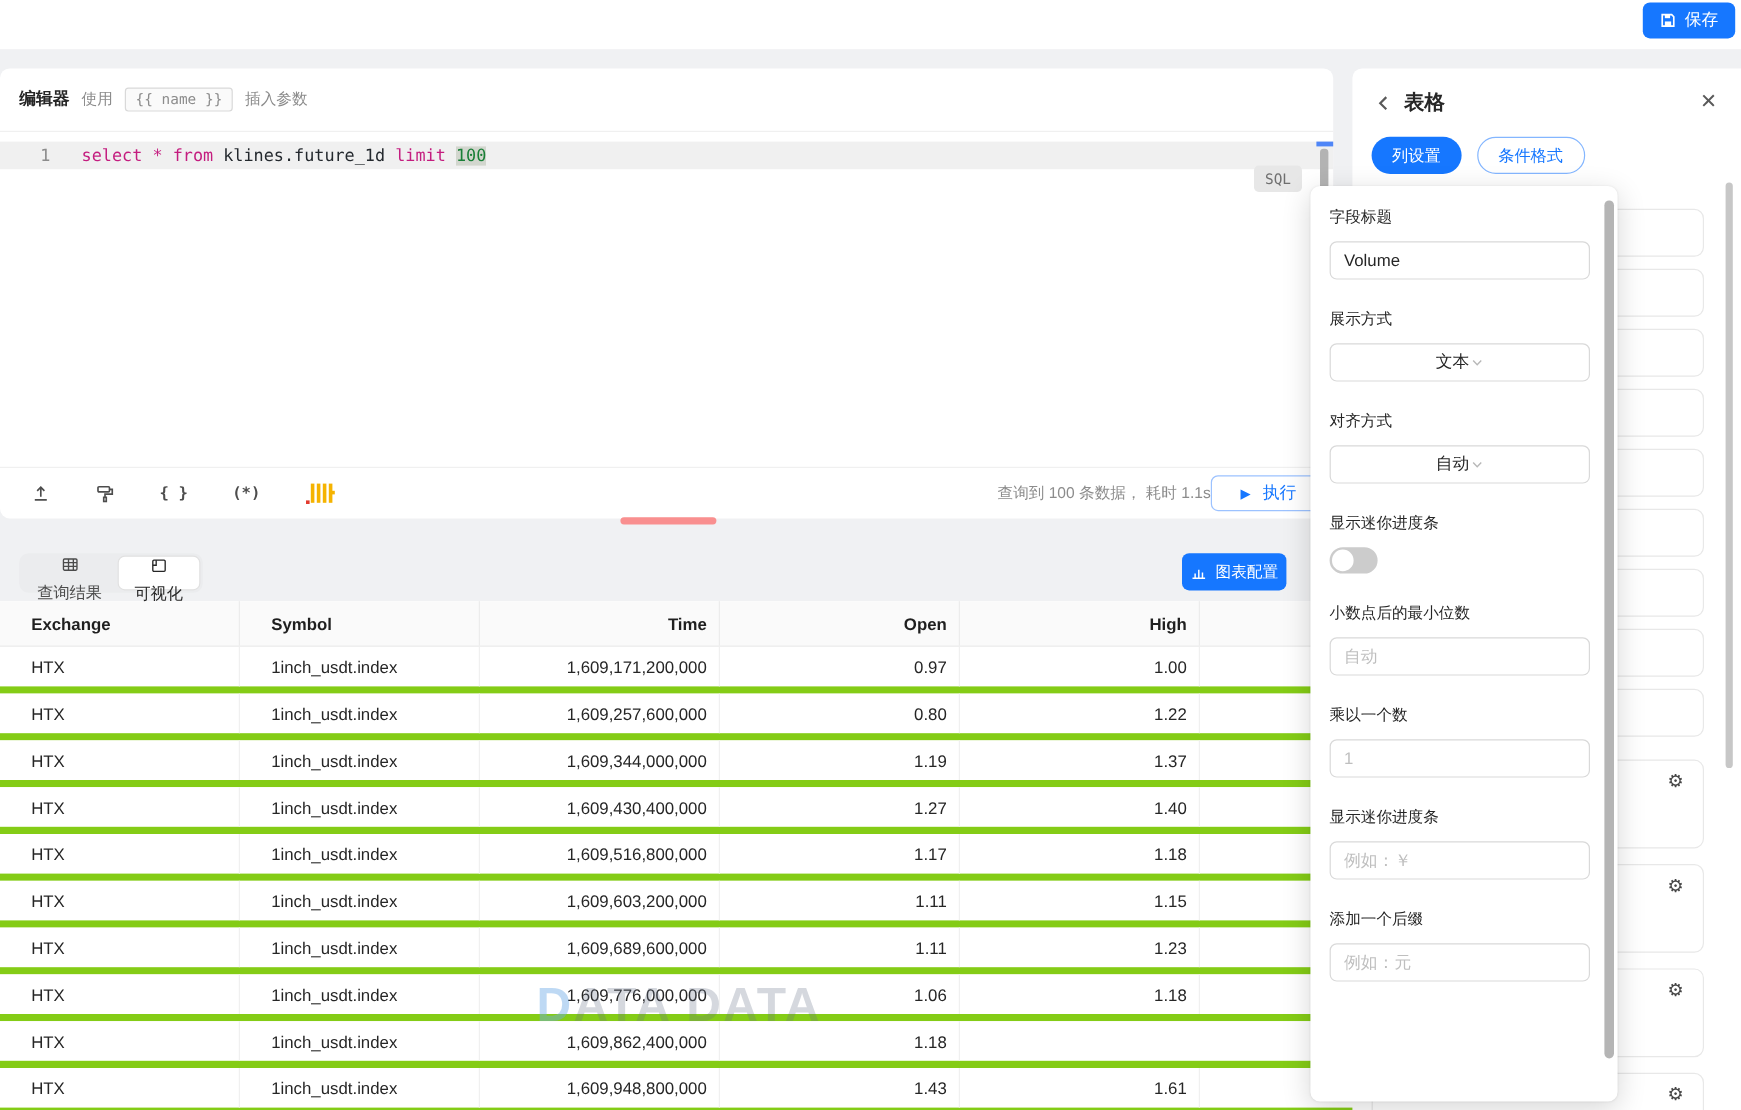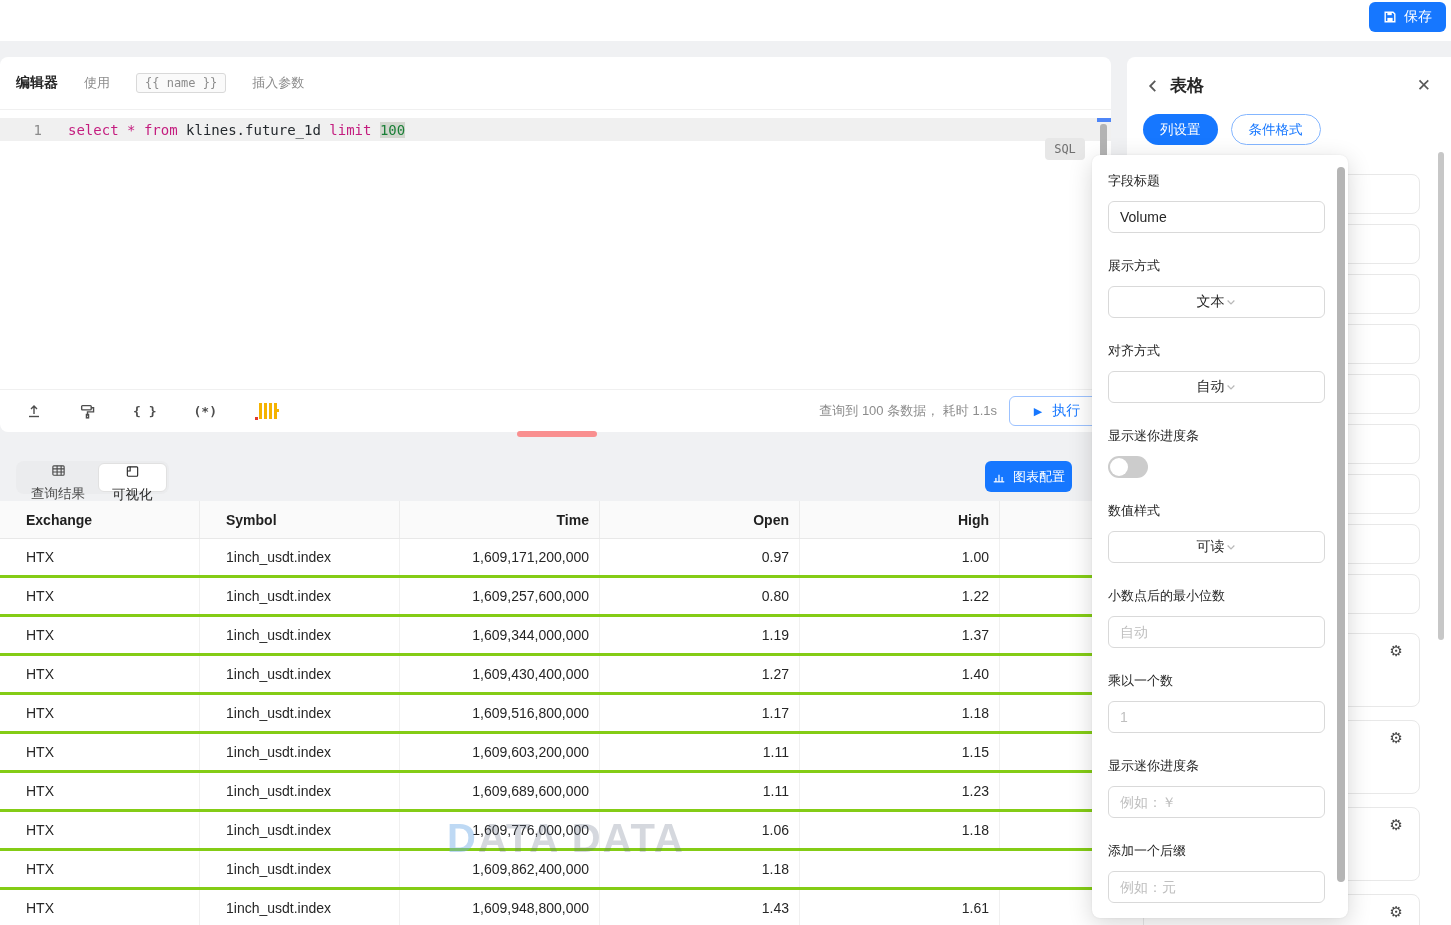--- a/index.html
+++ b/index.html
@@ -17,21 +17,21 @@
     background:#1677ff; color:#fff; border:none; border-radius:6px;
     display:flex; align-items:center; gap:7px; font-size:14px; cursor:pointer;
     font-family:inherit;
   }
   
   .editor-card {
     position:absolute; left:0; top:57px; width:1111px; height:375px;
     background:#fff; border-radius:8px;
   }
   .editor-header {
-    height:53px; display:flex; align-items:center; padding-left:16px; gap:26px;
+    height:53px; display:flex; align-items:center; padding-left:16px; gap:10px;
     border-bottom:1px solid #f0f0f0;
   }
   .editor-title { font-weight:bold; font-size:14px; color:#262626; }
   .muted-label { color:#8c8c8c; font-size:13px; }
   .param-badge {
     font-family:"DejaVu Sans Mono","Liberation Mono",monospace;
     font-size:12px; color:#8c8c8c; background:#fafafa;
     border:1px solid #d9d9d9; border-radius:3px; padding:2px 8px; cursor:pointer;
   }
   .code-area { position:relative; height:278px; font-family:"DejaVu Sans Mono","Liberation Mono",monospace; font-size:14px; }
@@ -57,21 +57,21 @@
     padding:0 6px 0 26px; gap:37px;
   }
   .tool-icon { color:#4d4d4d; display:flex; align-items:center; cursor:pointer; }
   .braces-glyph, .param-glyph { font-family:"DejaVu Sans Mono","Liberation Mono",monospace; font-size:13px; font-weight:bold; color:#4d4d4d; }
   .bars-logo { position:relative; width:22px; height:18px; cursor:pointer; }
   .bars-logo i { position:absolute; top:1px; width:3px; height:16px; background:#f5b301; }
   .bars-logo i:nth-child(1){left:5px;} .bars-logo i:nth-child(2){left:10px;}
   .bars-logo i:nth-child(3){left:15px;} .bars-logo i:nth-child(4){left:20px;}
   .bars-logo .dot-red { position:absolute; left:1px; bottom:0; width:3px; height:3px; background:#e23b2e; }
   .bars-logo .dot-yellow { position:absolute; right:-3px; top:7px; width:3px; height:3px; background:#f5b301; }
-  .footer-right { margin-left:auto; display:flex; align-items:center; gap:12px; }
+  .footer-right { margin-left:auto; display:flex; align-items:center; }
   .query-status { color:#8c8c8c; font-size:13px; white-space:nowrap; }
   .run-btn {
     width:96px; height:30px; background:#fff; border:1px solid #9cc2ff; border-radius:6px;
     color:#1677ff; font-size:14px; display:flex; align-items:center; justify-content:center;
     gap:10px; cursor:pointer; font-family:inherit;
   }
   .run-play { font-size:11px; }
   
   .red-handle { position:absolute; left:517px; top:431px; width:80px; height:6px; background:#f98f8f; border-radius:3px; z-index:6; cursor:row-resize; }
   
@@ -86,21 +86,21 @@
   .seg-item.active { background:#fff; border:1px solid #e1e1e1; color:#262626; }
   .chart-config-btn {
     position:absolute; left:985px; top:461px; width:87px; height:31px;
     background:#1677ff; border:none; border-radius:6px; color:#fff; font-size:13px;
     display:flex; align-items:center; justify-content:center; gap:7px; cursor:pointer; z-index:2; font-family:inherit;
   }
   
   .data-table { position:absolute; left:0; top:501px; width:1451px; z-index:1; background:#fff; }
   .t-row { display:grid; grid-template-columns:200px 200px 200px 200px 200px 1fr; }
   .t-head { background:#fafafa; height:38px; border-bottom:1px solid #e8e8e8; }
-  .t-body-row { background:#fff; height:39px; border-bottom:3px solid #84cc16; }
+  .t-body-row { background:#fff; height:39px; border-bottom:6px solid #84cc16; }
   .t-cell {
     display:flex; align-items:center; padding:0 10px 0 26px;
     border-right:1px solid #f0f0f0; font-size:14px; color:#262626; overflow:hidden; white-space:nowrap;
   }
   .t-head .t-cell { font-weight:bold; color:#1f1f1f; border-right:1px solid #ececec; }
   .t-cell.al-right { justify-content:flex-end; }
   .t-cell:last-child { border-right:none; }
   .watermark {
     position:absolute; left:447px; top:816px; z-index:3; pointer-events:none;
     font-size:40px; font-weight:bold; letter-spacing:2px;
@@ -411,31 +411,20 @@
               </svg>
             </span>
           </div>
         </div>
         <div class="pop-section">
           <div class="pop-label">显示迷你进度条</div>
           <div class="toggle">
             <span class="knob"></span>
           </div>
         </div>
-        <div class="pop-section">
-          <div class="pop-label">数值样式</div>
-          <div class="pop-select">
-            <span>可读</span>
-            <span class="chev">
-              <svg width="12" height="12" viewBox="0 0 16 16" fill="none" stroke="currentColor" stroke-width="1.6">
-                <path d="M3.5 6l4.5 4.5L12.5 6"></path>
-              </svg>
-            </span>
-          </div>
-        </div>
         <div class="pop-section"><div class="pop-label">小数点后的最小位数</div><input class="pop-input" type="text" placeholder="自动" style=""></div>
         <div class="pop-section"><div class="pop-label">乘以一个数</div><input class="pop-input" type="text" placeholder="1" style=""></div>
         <div class="pop-section"><div class="pop-label">显示迷你进度条</div><input class="pop-input" type="text" placeholder="例如：￥" style=""></div>
         <div class="pop-section"><div class="pop-label">添加一个后缀</div><input class="pop-input" type="text" placeholder="例如：元" style=""></div>
       </div>
     <div class="popup-scrollbar"></div>
   </div>
 
 </div>
 

